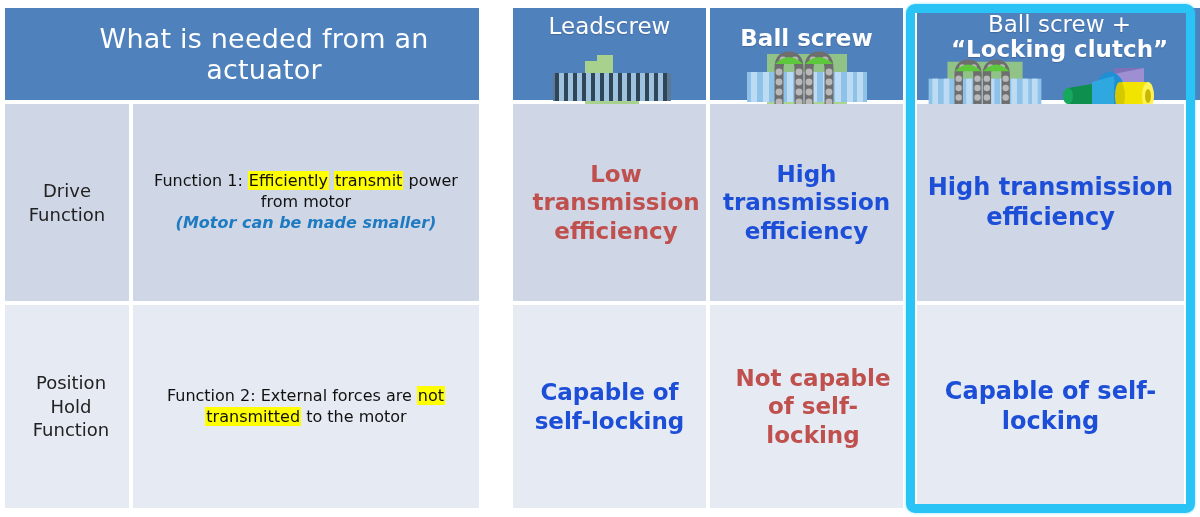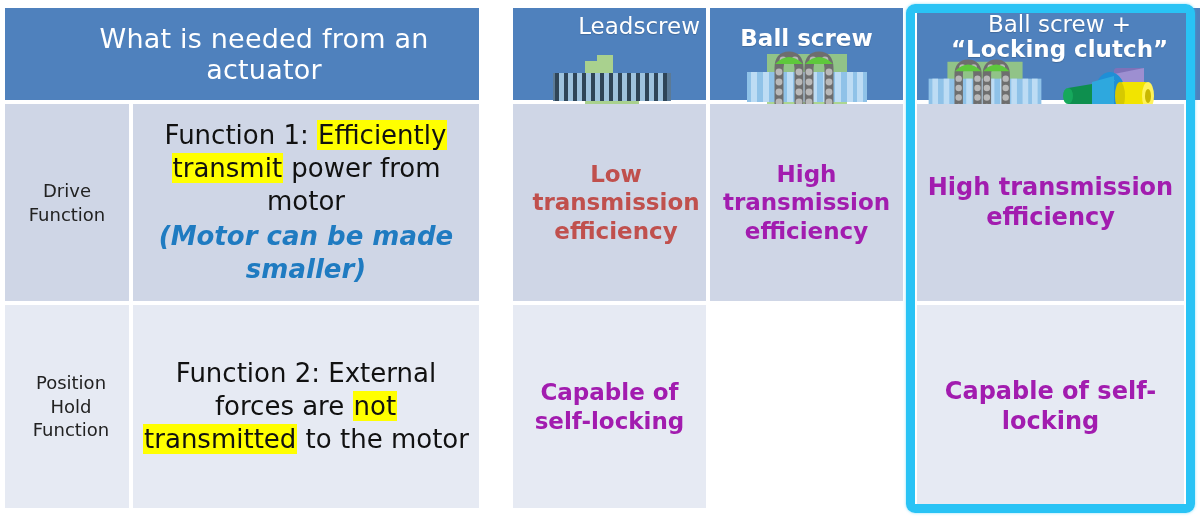--- a/index.html
+++ b/index.html
@@ -57,21 +57,21 @@
   .row2 { background: #E6EAF3; }
 
   
   .lbl-col {
     font-size: 18px;
     color: #222222;
     font-weight: 400;
     line-height: 1.3;
   }
   .desc-col {
-    font-size: 26px;
+    font-size: 16px;
     color: #111111;
     font-weight: 400;
     line-height: 1.28;
   }
   .hl {
     background: #FFFF00;
     color: #111111;
     padding: 0 1px;
     box-decoration-break: clone;
     -webkit-box-decoration-break: clone;
@@ -83,21 +83,21 @@
     margin-top: 1px;
     font-style: italic;
   }
 
   
   .verdict {
     font-size: 23px;
     font-weight: 700;
     line-height: 1.22;
   }
-  .verdict.good  { color: #a21caf; }
+  .verdict.good  { color: #1d4ed8; }
   .verdict.bad   { color: #C0504D; padding-left: 19px; }
   .verdict.wide  { font-size: 24px; }
 
   
   .vsep {
     position: absolute;
     background: #FFFFFF;
     width: 3px;
   }
   .hsep {
@@ -126,21 +126,21 @@
 </head>
 <body>
 
 <div id="stage">
 
   <div class="cell hdr" style="left:5px; top:8px; width:474px; height:92px;padding-left:44px;">
     <div class="cell-inner hdr-title">What is needed from an actuator</div>
   </div>
 
   <div class="cell hdr" style="left:513px; top:8px; width:193px; height:92px;">
-    <div class="cell-inner hdr-col-label" style="align-self:flex-start; padding-top:6px;text-align:right;">Leadscrew</div>
+    <div class="cell-inner hdr-col-label" style="align-self:flex-start; padding-top:6px;">Leadscrew</div>
   </div>
 
   <div class="cell hdr" style="left:710px; top:8px; width:193px; height:92px;">
     <div class="cell-inner hdr-col-label" style="align-self:flex-start; padding-top:18px;font-weight:bold;">Ball screw</div>
   </div>
 
   <div class="cell hdr" style="left:917px; top:8px; width:285px; height:92px;">
     <div class="cell-inner hdr-col-label" style="align-self:flex-start; padding-top:4px;">
       <span>Ball screw +</span>
       <span class="b">“Locking clutch”</span>
@@ -329,20 +329,23 @@
   <div class="cell row2" style="left:133px; top:305px; width:346px; height:203px;">
     <div class="cell-inner desc-col">
       <span>Function 2: External forces are </span><span class="hl">not transmitted</span><span> to the motor</span>
     </div>
   </div>
 
   <div class="cell row2" style="left:513px; top:305px; width:193px; height:203px;">
     <div class="cell-inner verdict good">Capable of self-locking</div>
   </div>
 
+  <div class="cell row2" style="left:710px; top:305px; width:193px; height:203px;">
+    <div class="cell-inner verdict bad">Not capable of self-locking</div>
+  </div>
 
   <div class="cell row2" style="left:917px; top:305px; width:267px; height:203px;">
     <div class="cell-inner verdict good wide">Capable of self-locking</div>
   </div>
 
   <div class="vsep" style="left:129px; top:104px; height:404px;"></div>
   <div class="vsep" style="left:706px; top:8px; height:500px;"></div>
   <div class="vsep" style="left:903px; top:8px; height:500px;"></div>
   <div class="hsep" style="left:5px; top:100px; width:474px;"></div>
   <div class="hsep" style="left:5px; top:301px; width:474px;"></div>

